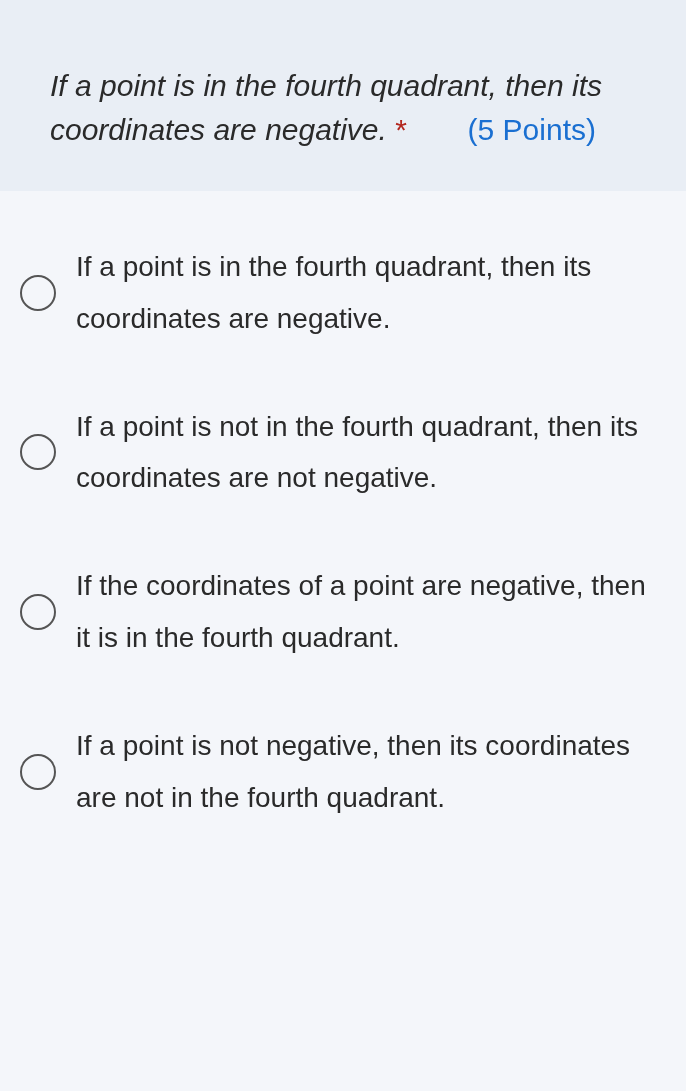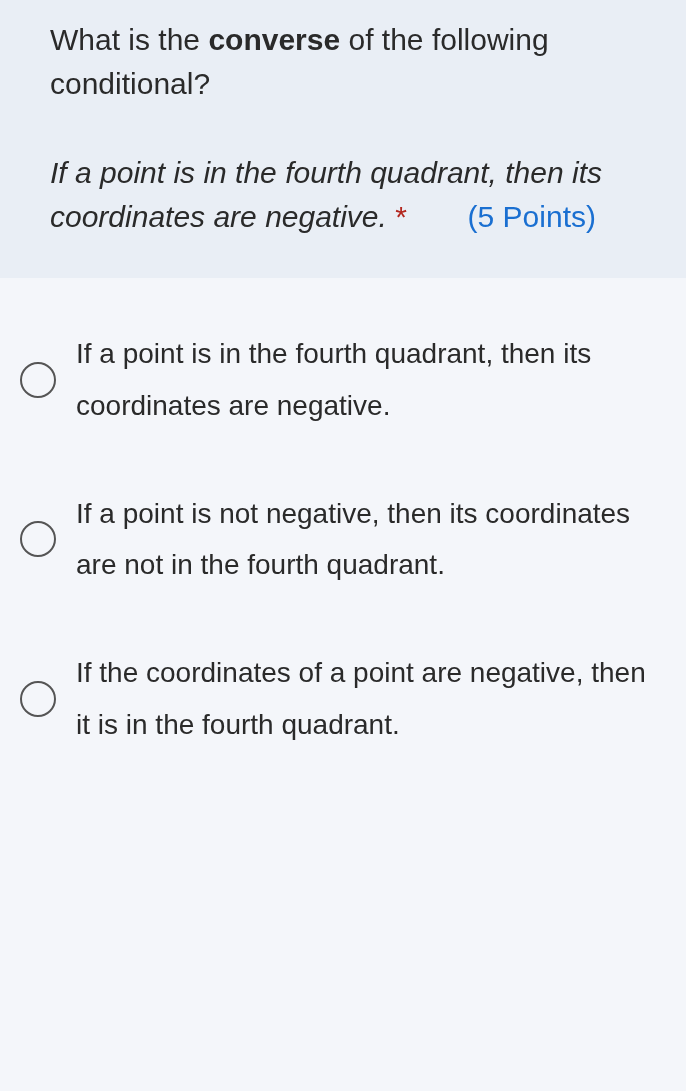--- a/index.html
+++ b/index.html
@@ -58,36 +58,37 @@
     font-size: 28px;
     color: #2a2a2a;
     line-height: 1.85;
     font-weight: 400;
   }
 </style>
 </head>
 <body>
 
 <div class="question-header">
-  <div class="prompt-line">
-    <span>What is the </span><span class="bold">converse</span><span> of the following conditional?</span>
-  </div>
   <div class="conditional-block">
     <span>If a point is in the fourth quadrant, then its coordinates are negative.</span>
     <span class="asterisk">*</span>&nbsp;
     <span class="points">(5 Points)</span>
   </div>
 </div>
 
 <div class="options-area">
   <label class="option-row">
     <span class="radio"></span>
     <span class="option-text">If a point is in the fourth quadrant, then its coordinates are negative.</span>
   </label>
   <label class="option-row">
     <span class="radio"></span>
-    <span class="option-text">If a point is not negative, then its coor­dinates are not in the fourth quadrant.</span>
+    <span class="option-text">If a point is not in the fourth quadrant, then its coordinates are not negative.</span>
   </label>
   <label class="option-row">
     <span class="radio"></span>
     <span class="option-text">If the coordinates of a point are nega­tive, then it is in the fourth quadrant.</span>
   </label>
+  <label class="option-row">
+    <span class="radio"></span>
+    <span class="option-text">If a point is not negative, then its coor­dinates are not in the fourth quadrant.</span>
+  </label>
 </div>
 
 </body></html>

